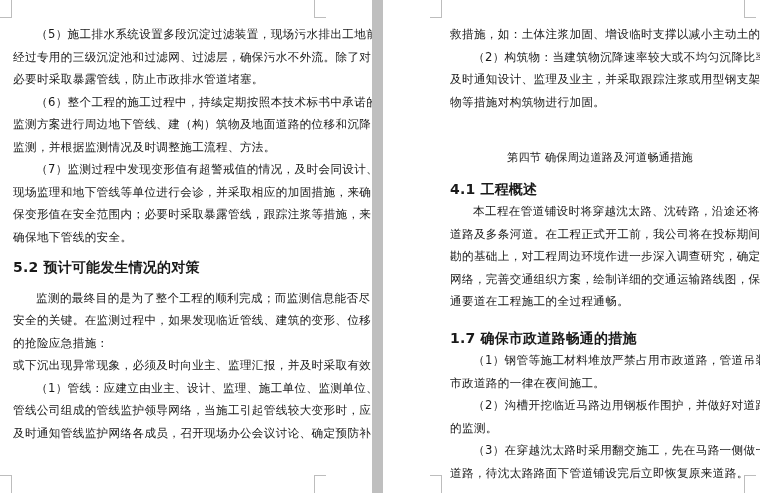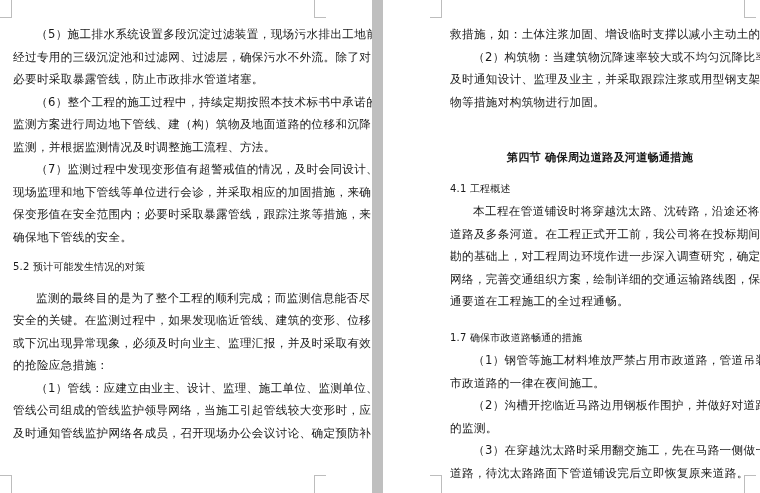--- a/index.html
+++ b/index.html
@@ -16,22 +16,22 @@
     .c-tr { border-left-width: 1px; border-bottom-width: 1px; }
     .c-bl { border-right-width: 1px; border-top-width: 1px; }
     .c-br { border-left-width: 1px; border-top-width: 1px; }
 
     .text-block { position: absolute; font-size: 11.6px; line-height: 22.5px; letter-spacing: 0.35px; }
     .page-left .text-block { left: 13px; width: 300px; }
     .page-right .text-block { left: 67px; width: 300px; }
 
     .line { display: block; white-space: nowrap; height: 22.5px; }
     .indent { padding-left: 23px; }
-    .h-section { font-weight: normal; font-size: 10px; letter-spacing: 0.2px; }
-    .h-chapter { font-weight: bold; font-size: 11.2px; text-align: center; letter-spacing: 0.2px; }
+    .h-section { font-weight: bold; font-size: 14px; letter-spacing: 0.2px; }
+    .h-chapter { font-weight: normal; font-size: 11.2px; text-align: center; letter-spacing: 0.2px; }
     .gap-s { height: 8px; }
     .gap-m { height: 14px; }
   </style>
 </head>
 <body>
 
 <div class="page page-left">
   <div class="corner c-tl" style="left:0; top:0;"></div>
   <div class="corner c-tr" style="left:314px; top:0;"></div>
   <div class="corner c-bl" style="left:0; top:475px;"></div>
@@ -50,22 +50,22 @@
     <span class="line">现场监理和地下管线等单位进行会诊，并采取相应的加固措施，来确</span>
     <span class="line">保变形值在安全范围内；必要时采取暴露管线，跟踪注浆等措施，来</span>
     <span class="line">确保地下管线的安全。</span>
 
     <div class="gap-s"></div>
     <span class="line h-section">5.2  预计可能发生情况的对策</span>
     <div class="gap-s"></div>
 
     <span class="line indent">监测的最终目的是为了整个工程的顺利完成；而监测信息能否尽</span>
     <span class="line">安全的关键。在监测过程中，如果发现临近管线、建筑的变形、位移</span>
+    <span class="line">的抢险应急措施：</span>
     <span class="line">或下沉出现异常现象，必须及时向业主、监理汇报，并及时采取有效</span>
-    <span class="line">的抢险应急措施：</span>
 
     <span class="line indent">（1）管线：应建立由业主、设计、监理、施工单位、监测单位、</span>
     <span class="line">管线公司组成的管线监护领导网络，当施工引起管线较大变形时，应</span>
     <span class="line">及时通知管线监护网络各成员，召开现场办公会议讨论、确定预防补</span>
   </div>
 </div>
 
 <div class="gutter"></div>
 
 <div class="page page-right">

